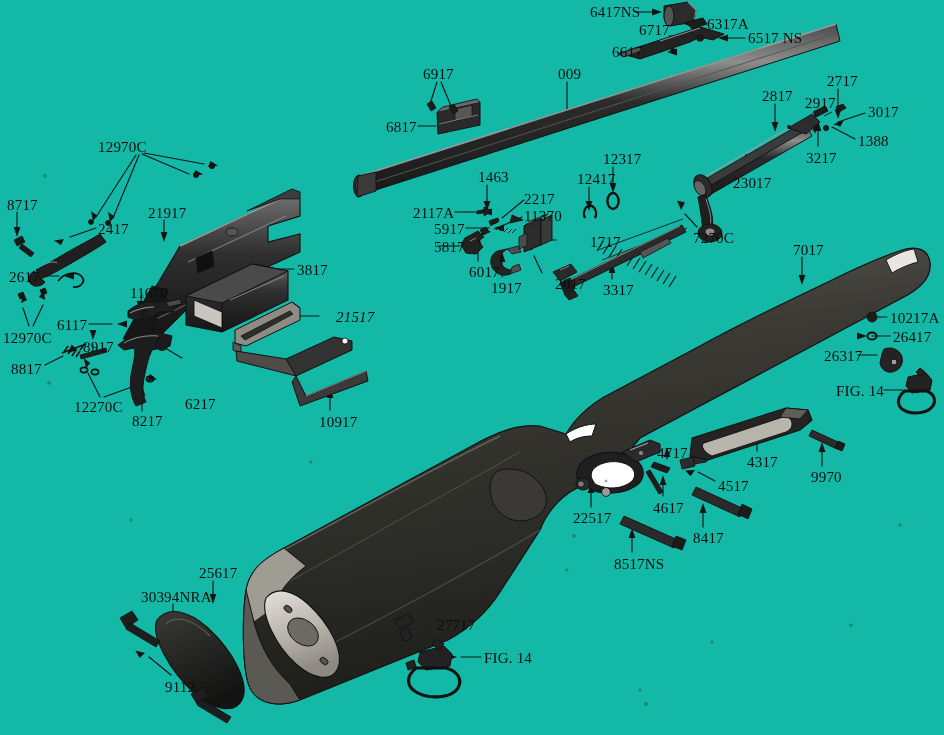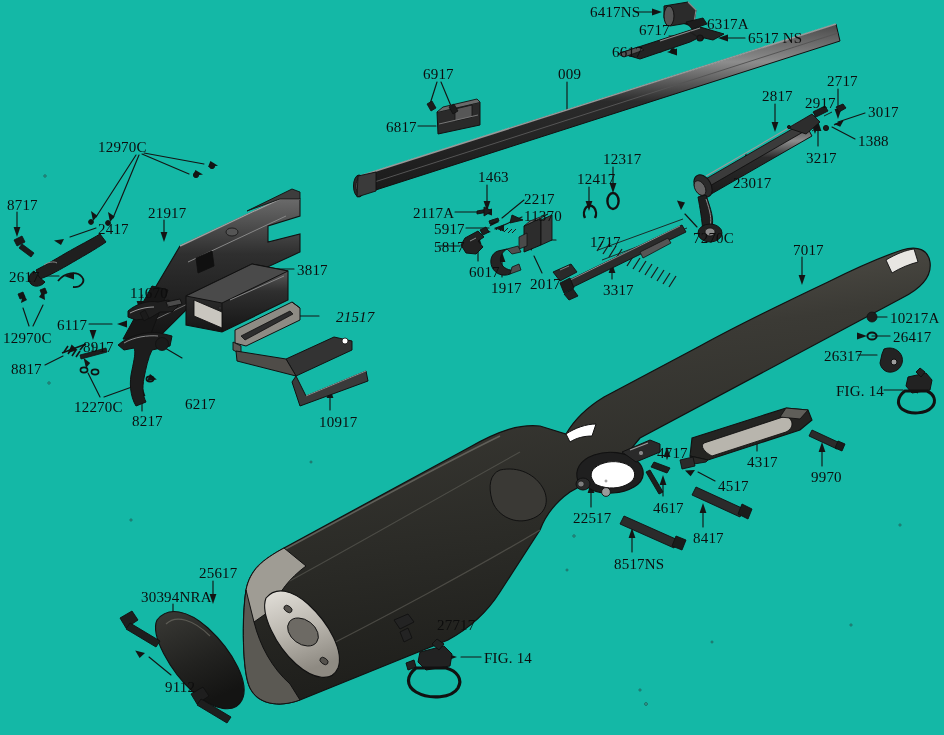--- a/index.html
+++ b/index.html
@@ -661,21 +661,21 @@
     <span class="lbl" style="left:524px;top:209px;">11370</span>
     <span class="lbl" style="left:98px;top:222px;">2417</span>
     <span class="lbl" style="left:434px;top:222px;">5917</span>
     <span class="lbl" style="left:693px;top:231px;">7270C</span>
     <span class="lbl" style="left:793px;top:243px;">7017</span>
     <span class="lbl" style="left:406px;top:240px;margin-left:28px;">5817</span>
     <span class="lbl" style="left:554px;top:235px;margin-left:36px;">1717</span>
     <span class="lbl" style="left:297px;top:263px;">3817</span>
     <span class="lbl" style="left:9px;top:270px;">2617</span>
     <span class="lbl" style="left:469px;top:265px;">6017</span>
-    <span class="lbl" style="left:530px;top:277px;">2017</span>
+    <span class="lbl" style="left:555px;top:277px;">2017</span>
     <span class="lbl" style="left:603px;top:283px;">3317</span>
     <span class="lbl" style="left:491px;top:281px;">1917</span>
     <span class="lbl" style="left:130px;top:286px;">11670</span>
     <span class="lbl" style="left:890px;top:311px;">10217A</span>
     <span class="lbl" style="left:3px;top:331px;">12970C</span>
     <span class="lbl" style="left:336px;top:310px;font-style:italic;">21517</span>
     <span class="lbl" style="left:57px;top:318px;">6117</span>
     <span class="lbl" style="left:893px;top:330px;">26417</span>
     <span class="lbl" style="left:824px;top:349px;">26317</span>
     <span class="lbl" style="left:83px;top:340px;">8917</span>

